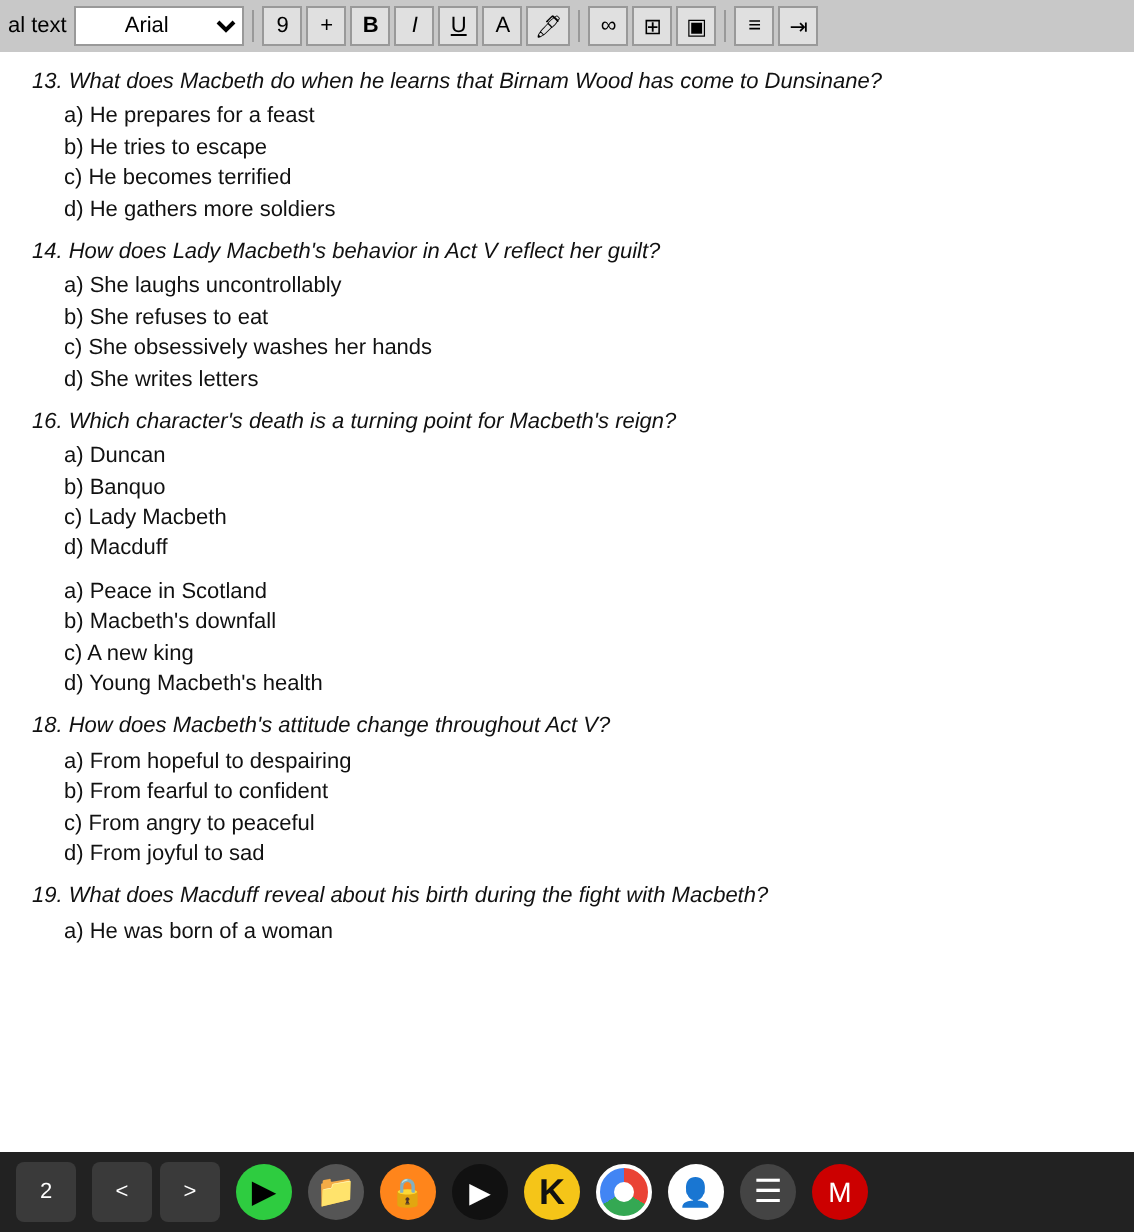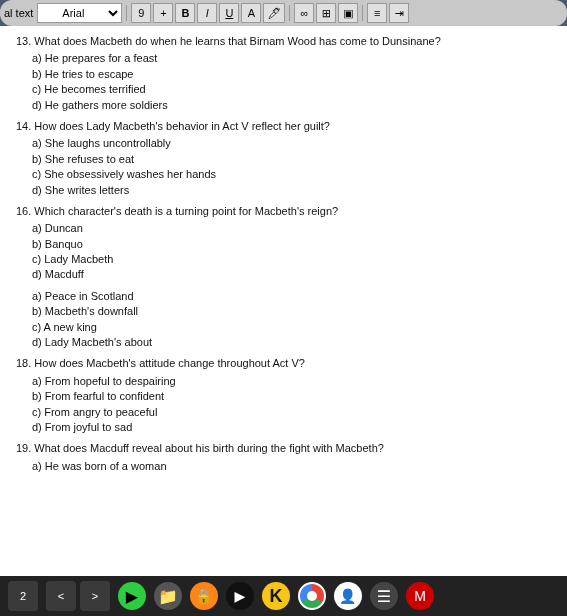--- a/index.html
+++ b/index.html
@@ -20,21 +20,20 @@
     }
 
     .toolbar {
       background: #c8c8c8;
       display: flex;
       align-items: center;
       padding: 2px 4px;
       gap: 2px;
       height: 26px;
       flex-shrink: 0;
-      border-radius: 12px;
     }
 
     .toolbar-label {
       font-size: 11px;
       margin-right: 2px;
     }
 
     .toolbar-select {
       font-size: 11px;
       height: 20px;
@@ -88,20 +87,21 @@
 
     .question-block {
       margin-bottom: 6px;
     }
 
     .question-text {
       font-size: 11px;
       color: #111;
       margin-bottom: 2px;
       line-height: 1.4;
+      font-style: italic;
     }
 
     .answer-option {
       font-size: 11px;
       color: #111;
       padding-left: 16px;
       line-height: 1.4;
     }
 
     .taskbar {
@@ -222,21 +222,21 @@
       <div class="question-text">16. Which character's death is a turning point for Macbeth's reign?</div>
       <div class="answer-option">a) Duncan</div>
       <div class="answer-option">b) Banquo</div>
       <div class="answer-option">c) Lady Macbeth</div>
       <div class="answer-option">d) Macduff</div>
     </div>
     <div class="question-block">
       <div class="answer-option">a) Peace in Scotland</div>
       <div class="answer-option">b) Macbeth's downfall</div>
       <div class="answer-option">c) A new king</div>
-      <div class="answer-option">d) Lady Macbeth's about</div>
+      <div class="answer-option">d) Young Macbeth's health</div>
     </div>
     <div class="question-block">
       <div class="question-text">18. How does Macbeth's attitude change throughout Act V?</div>
       <div class="answer-option">a) From hopeful to despairing</div>
       <div class="answer-option">b) From fearful to confident</div>
       <div class="answer-option">c) From angry to peaceful</div>
       <div class="answer-option">d) From joyful to sad</div>
     </div>
     <div class="question-block">
       <div class="question-text">19. What does Macduff reveal about his birth during the fight with Macbeth?</div>

